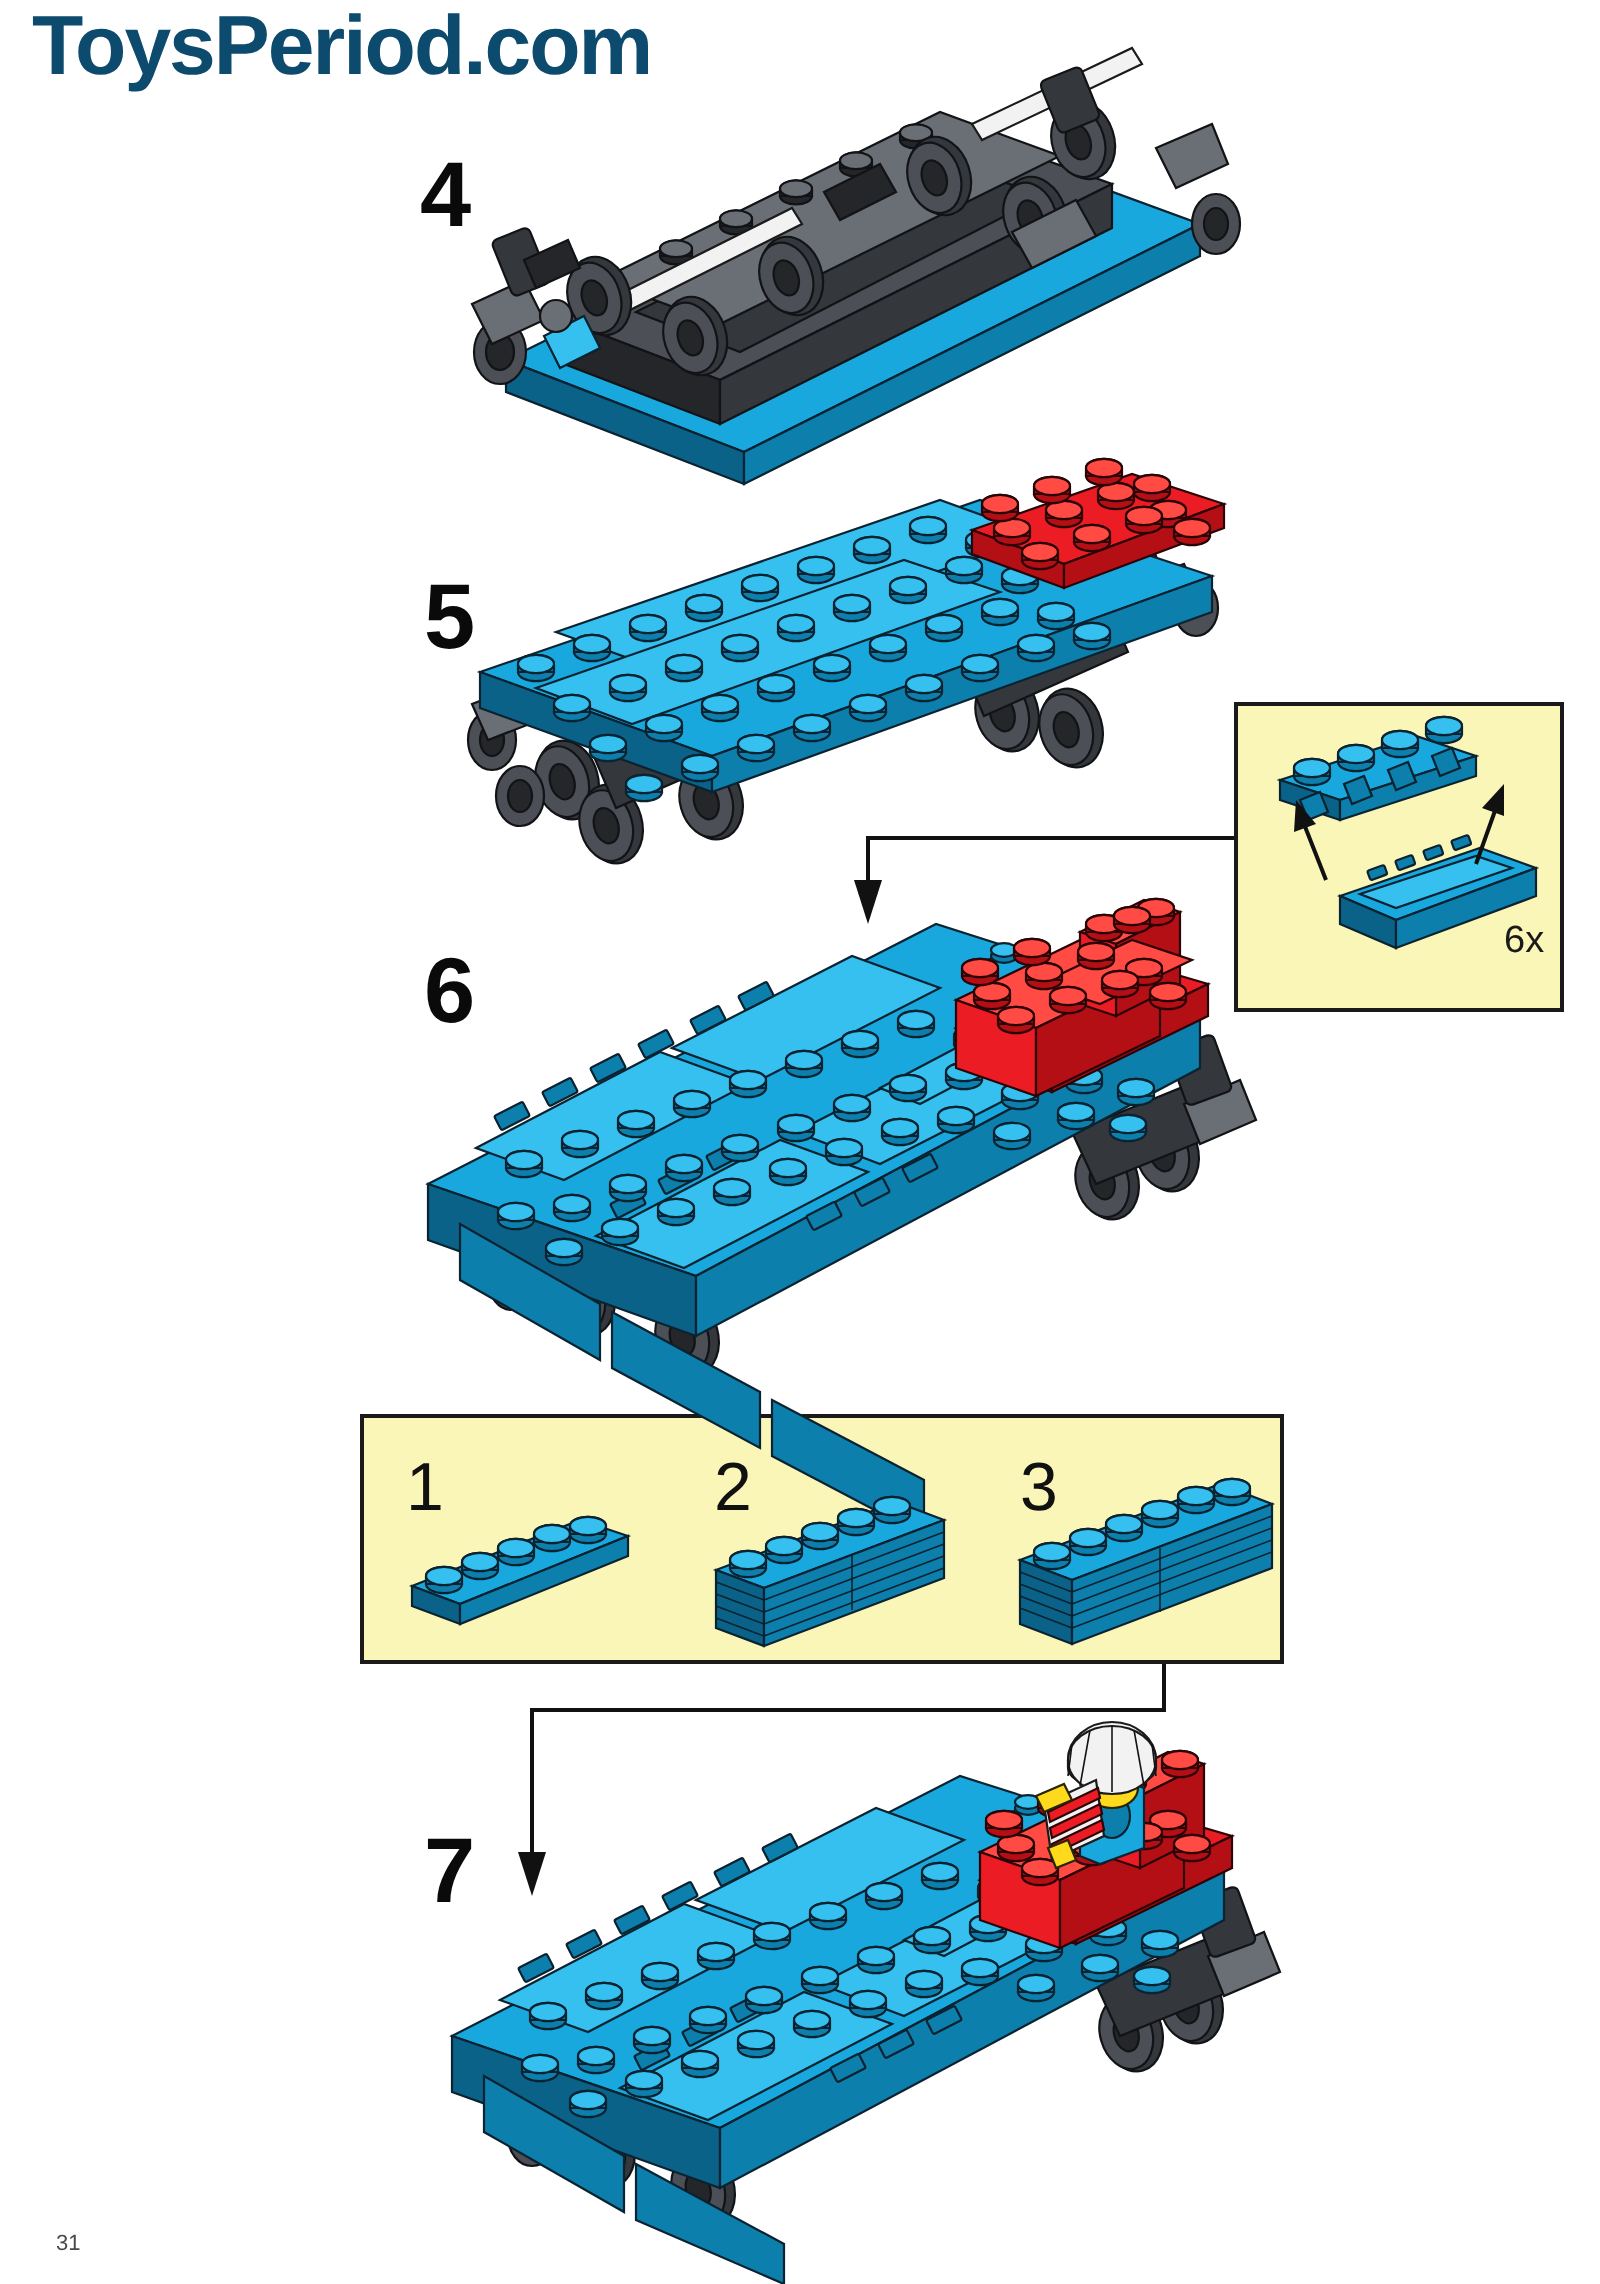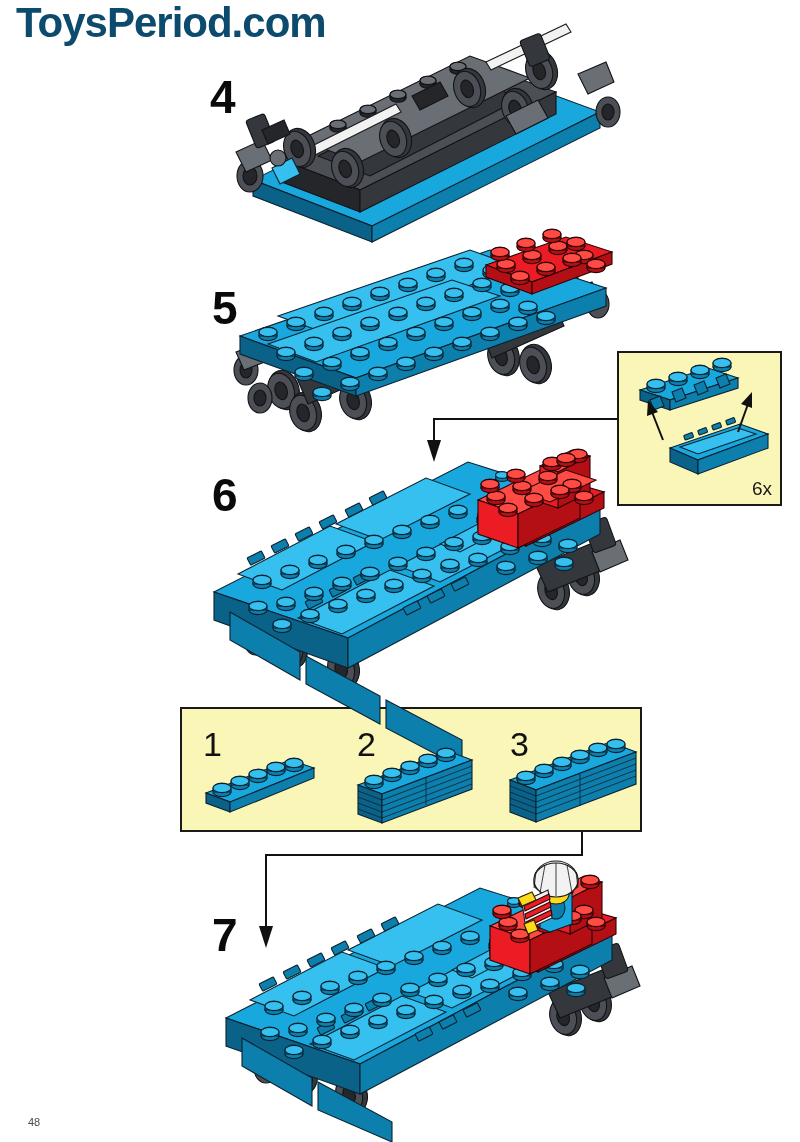--- a/index.html
+++ b/index.html
@@ -41,28 +41,28 @@
 <body>
 
 <div class="watermark">ToysPeriod.com</div>
 
 <div class="step-num" style="left:210px;top:74px;">4</div>
 <div class="step-num" style="left:212px;top:285px;">5</div>
 <div class="step-num" style="left:212px;top:472px;">6</div>
 <div class="step-num" style="left:212px;top:912px;">7</div>
 
 <div class="callout" style="left:617px;top:351px;width:165px;height:155px;"></div>
-<div class="callout-count" style="left:752px;top:478px;">6x</div>
+<div class="callout-count" style="left:752px;top:460px;">6x</div>
 
 <div class="callout" style="left:180px;top:707px;width:462px;height:125px;"></div>
 <div class="sub-num" style="left:203px;top:727px;">1</div>
 <div class="sub-num" style="left:357px;top:727px;">2</div>
 <div class="sub-num" style="left:510px;top:727px;">3</div>
 
-<div class="page-num">48</div>
+<div class="page-num">31</div>
 
 <svg class="art" viewBox="0 0 800 1142">
 
   <defs>
 
     <g id="studC">
       <ellipse cx="0" cy="0" rx="9" ry="4.6" class="cyD"></ellipse>
       <path d="M-9,0 L-9,-4 A9,4.6 0 0 1 9,-4 L9,0 Z" class="cyD"></path>
       <ellipse cx="0" cy="-4" rx="9" ry="4.6" class="cyT"></ellipse>
     </g>

